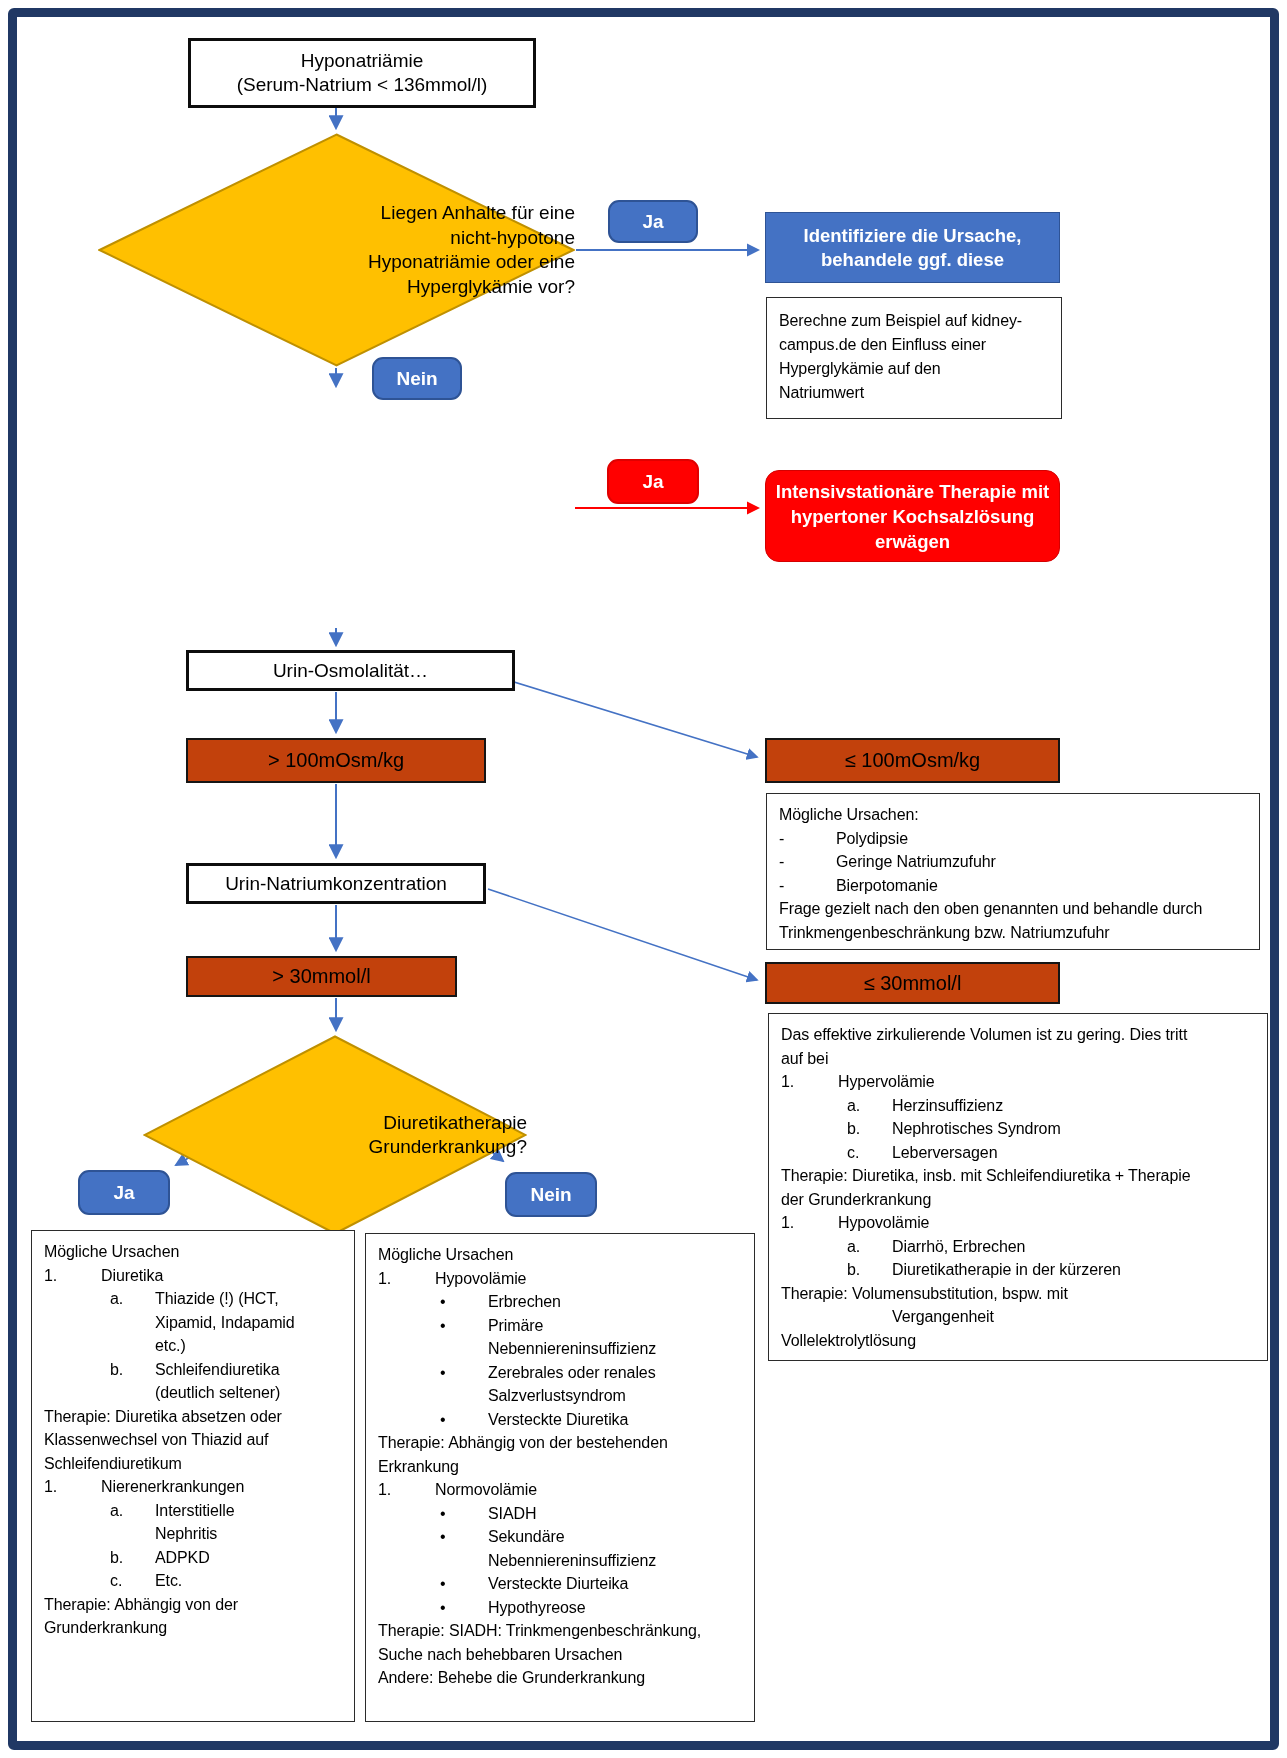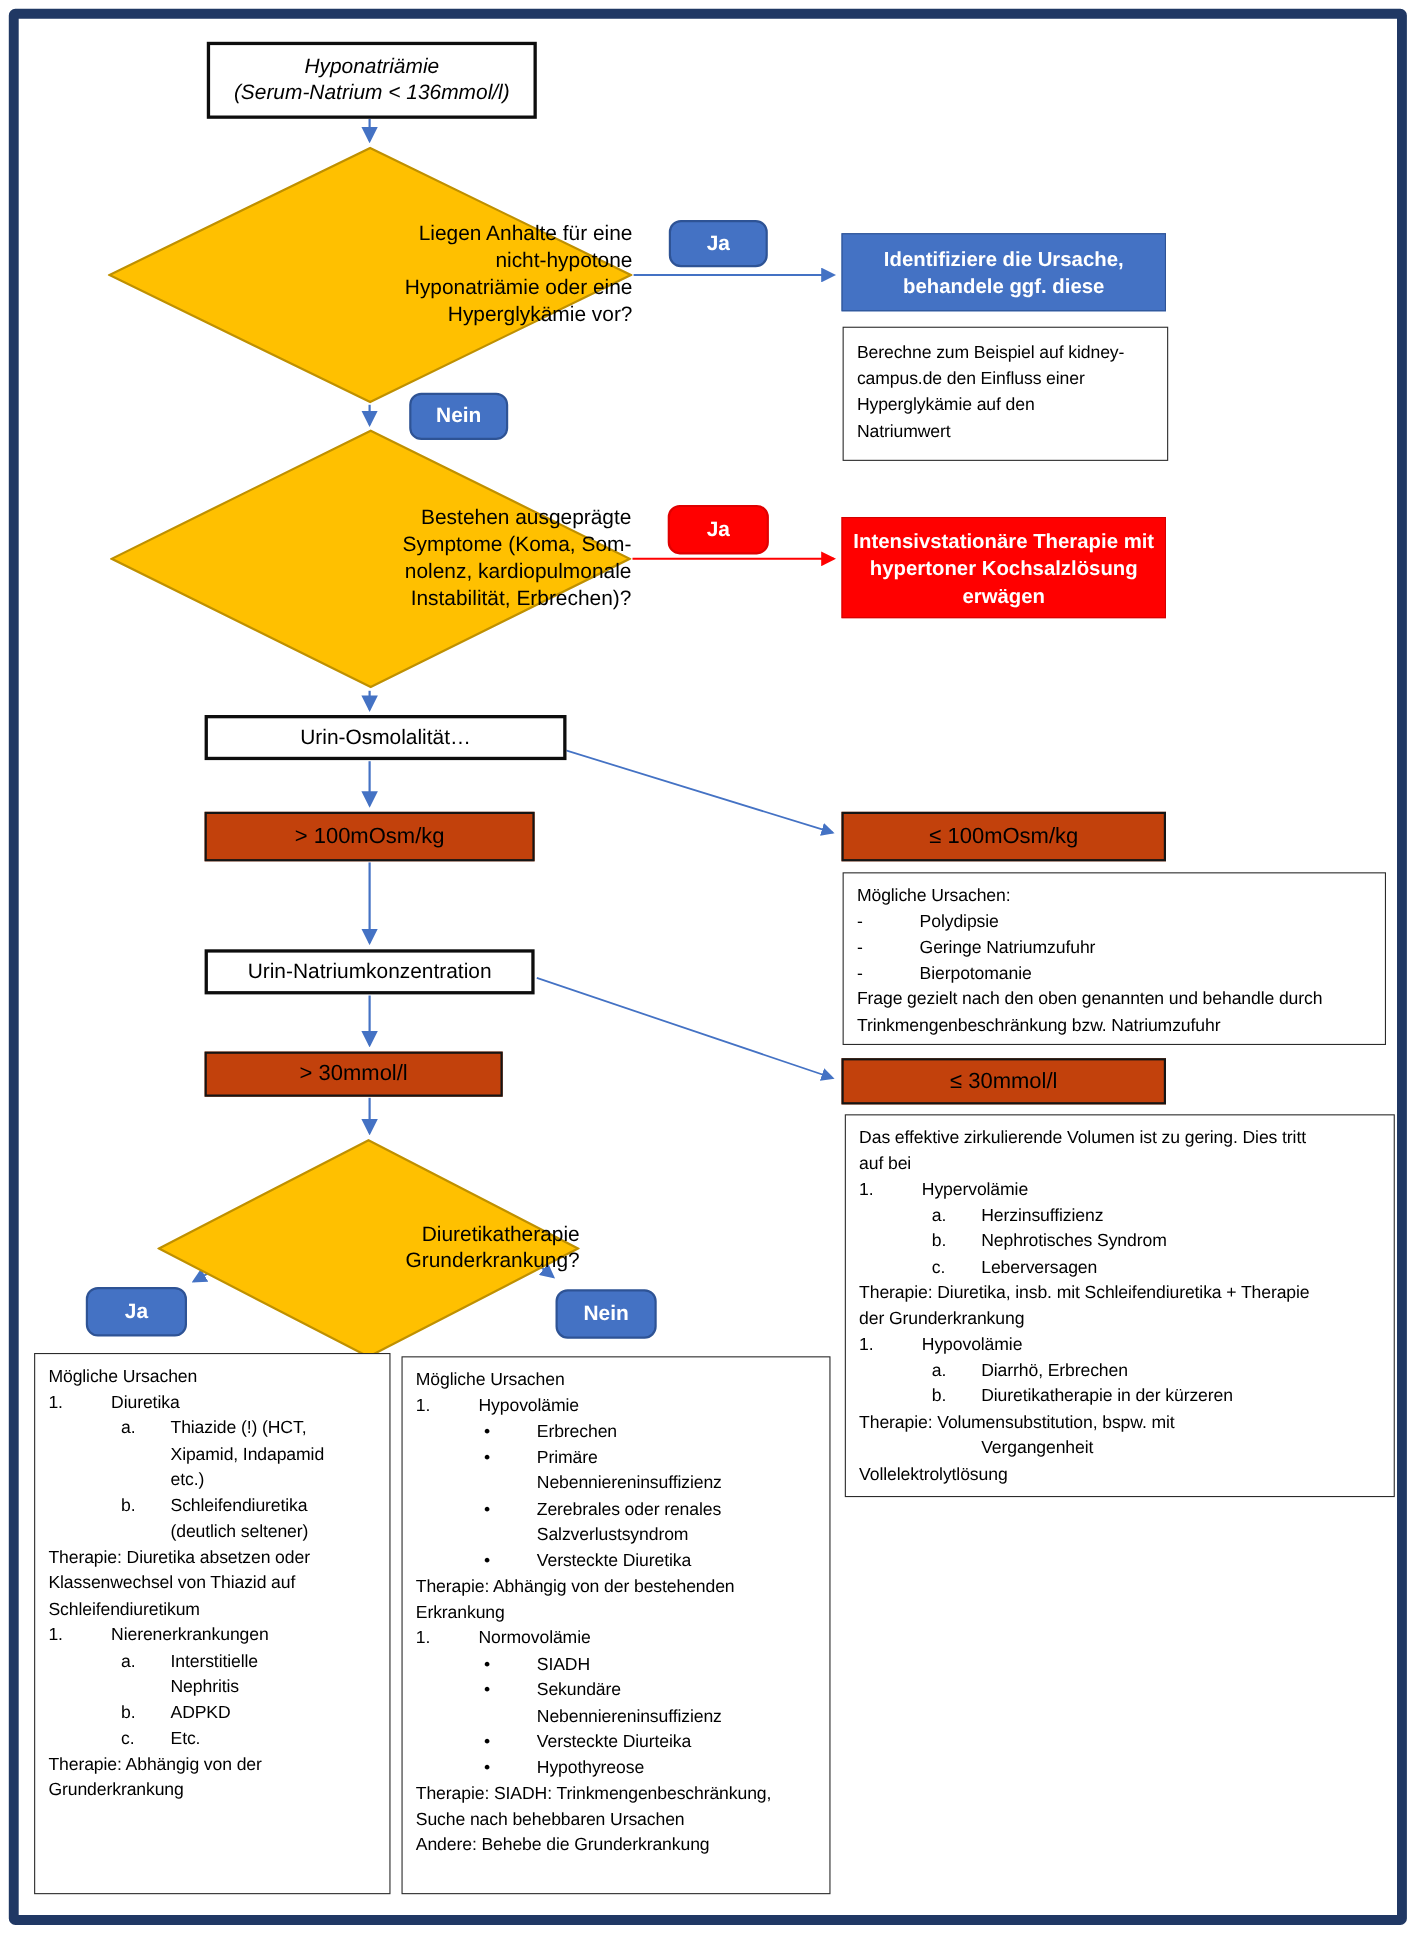--- a/index.html
+++ b/index.html
@@ -46,29 +46,29 @@
   .note .ln{display:flex;white-space:pre;}
   .note .mk{flex:0 0 auto;}
   .s-n .mk{width:57px;}
   .s-a{padding-left:66px;} .s-a .mk{width:45px;}
   .s-ac{padding-left:111px;}
   .s-b{padding-left:62px;} .s-b .mk{width:48px;}
   .s-bc{padding-left:110px;}
   .note-kidney{line-height:24px;padding-top:11px;}
 
   
-  .start{left:188px;top:38px;width:300px;height:70px;font-style:italic;}
+  .start{left:188px;top:38px;width:348px;height:70px;}
   .d1{left:98px;top:133px;width:477px;height:234px;}
   .btn-ja1{left:608px;top:200px;width:90px;height:43px;}
   .box-identify{left:765px;top:212px;width:295px;height:71px;}
   .note-kidney{left:766px;top:297px;width:296px;height:122px;}
   .btn-nein1{left:372px;top:357px;width:90px;height:43px;}
   .d2{left:100px;top:390px;width:474px;height:236px;}
   .btn-ja2{left:607px;top:459px;width:92px;height:45px;}
-  .box-icu{left:765px;top:470px;width:295px;height:92px;}
+  .box-icu{left:765px;top:470px;width:295px;height:92px;border-radius:14px;}
   .urin-osm{left:186px;top:650px;width:329px;height:41px;}
   .green-gt100{left:186px;top:738px;width:300px;height:45px;}
   .green-le100{left:765px;top:738px;width:295px;height:45px;}
   .note-le100{left:766px;top:793px;width:494px;height:157px;}
   .urin-na{left:186px;top:863px;width:300px;height:41px;}
   .green-gt30{left:186px;top:956px;width:271px;height:41px;}
   .green-le30{left:765px;top:962px;width:295px;height:42px;}
   .note-le30{left:768px;top:1013px;width:500px;height:348px;}
   .d3{left:143px;top:1035px;width:384px;height:200px;}
   .btn-ja3{left:78px;top:1170px;width:92px;height:45px;}
@@ -136,31 +136,20 @@
 
   <div class="node bluebox box-identify">
       <div class="ln">Identifiziere die Ursache,</div>
       <div class="ln">behandele ggf. diese</div>
     </div>
 
   <div class="node btn btn-nein1">
       <span>Nein</span>
     </div>
 
-  <div class="diamond d2">
-    <svg viewBox="0 0 474 236" preserveAspectRatio="none">
-      <polygon points="237,1.5 472.5,118 237,234.5 1.5,118" fill="#FFC000" stroke="#BF9000" stroke-width="2"></polygon>
-    </svg>
-    <div class="dtext">
-        <div class="ln">Bestehen ausgeprägte</div>
-        <div class="ln">Symptome (Koma, Som-</div>
-        <div class="ln">nolenz, kardiopulmonale</div>
-        <div class="ln">Instabilität, Erbrechen)?</div>
-      </div>
-  </div>
 
   <div class="node btn red btn-ja2">
       <span>Ja</span>
     </div>
 
   <div class="node redbox box-icu">
       <div class="ln">Intensivstationäre Therapie mit</div>
       <div class="ln">hypertoner Kochsalzlösung</div>
       <div class="ln">erwägen</div>
     </div>

